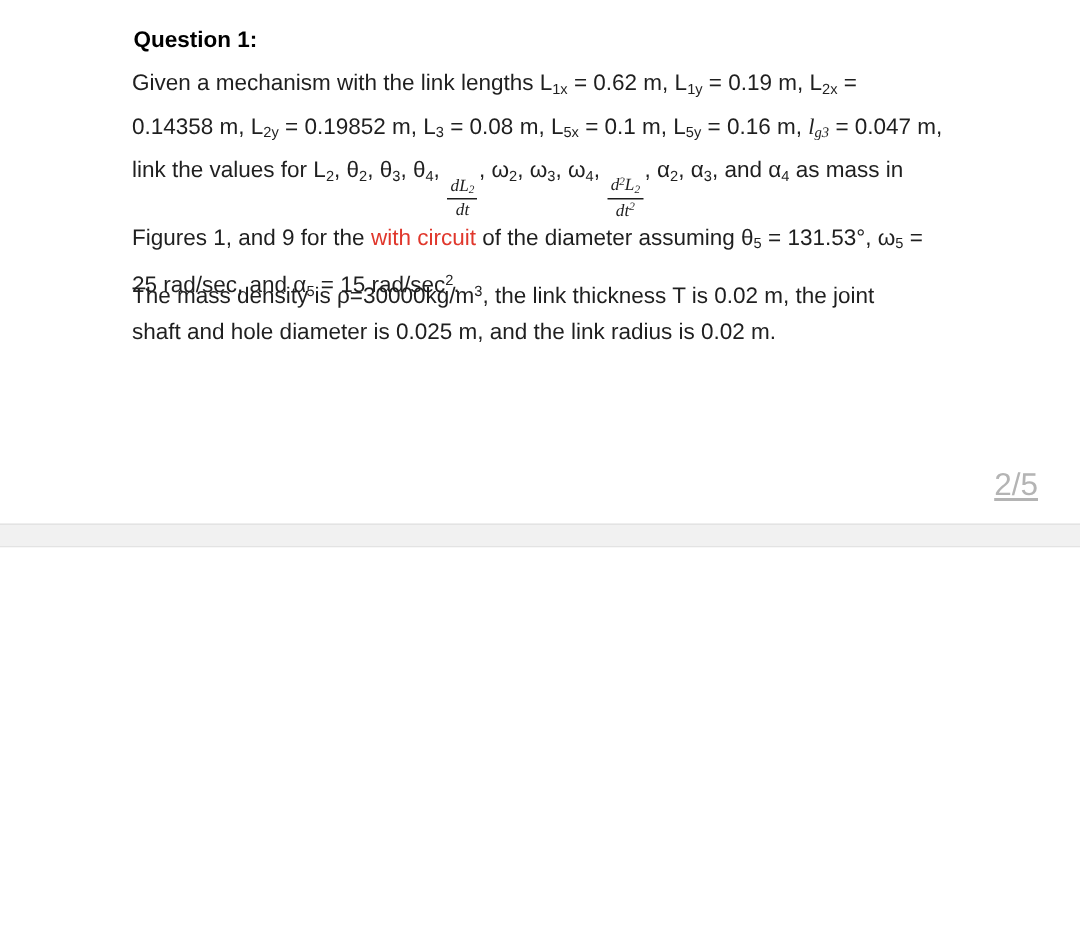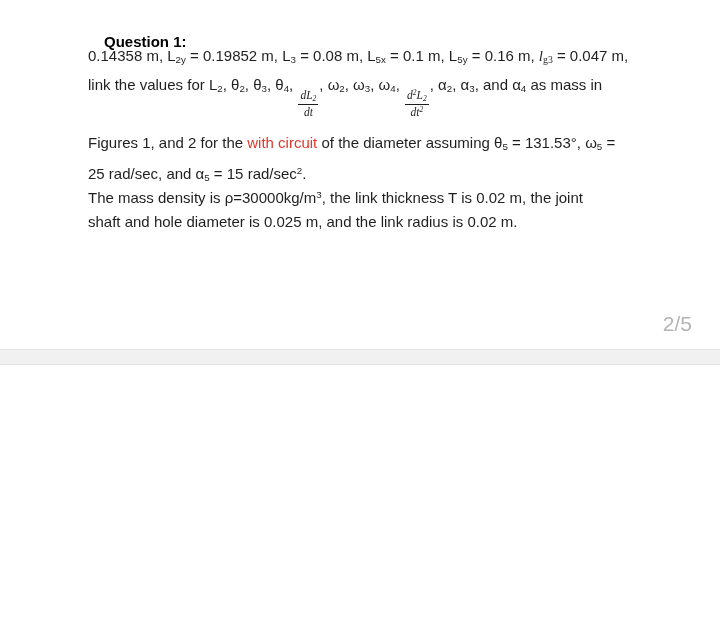--- a/index.html
+++ b/index.html
@@ -20,66 +20,67 @@
   .page-1{top:0;height:349px}
   .page-gap{
     position:absolute;left:0;top:349px;width:720px;height:16px;
     background:var(--gap-bg);
     border-top:1px solid var(--gap-border);
     border-bottom:1px solid var(--gap-border);
   }
   .page-2{top:365px;height:262px}
 
   .q-title{
-    position:absolute;left:88px;top:14px;margin:16px;
+    position:absolute;left:88px;top:14px;margin:1px;
     font-size:15px;font-weight:700;line-height:24px;color:#000;
   }
   .para{position:absolute;left:88px;width:560px}
   .para-1{top:44px}
   .para-2{top:183px}
   .line{font-size:15px;line-height:24.5px;white-space:nowrap}
 
   .page-num{
     position:absolute;right:28px;top:312px;
-    font-size:21px;line-height:24px;color:var(--pagenum);
+    font-size:21px;line-height:24px;color:var(--pagenum);text-decoration:underline;
   }
 
   
   .tk-txt{}
   .tk-red{color:var(--red)}
   .tk-sub{font-size:0.65em;vertical-align:-0.25em;letter-spacing:0}
   .tk-sup{font-size:0.65em;vertical-align:0.5em}
   .tk-var{font-family:"Liberation Serif",serif;font-style:italic}
-  .tk-vsub{font-family:"Liberation Serif",serif;font-size:0.65em;vertical-align:-0.25em}
+  .tk-vsub{font-family:"Liberation Serif",serif;font-style:italic;font-size:0.65em;vertical-align:-0.25em}
   .tk-vsup{font-family:"Liberation Serif",serif;font-style:italic;font-size:0.65em;vertical-align:0.5em}
 
   .frac{
     display:inline-flex;flex-direction:column;align-items:center;
     vertical-align:-9px;line-height:1.12;font-size:11.5px;
-    margin:12px 1px;text-align:center;
+    margin:0 1px;text-align:center;
     font-family:"Liberation Serif",serif;font-style:italic;
   }
   .frac .num{border-bottom:1px solid #1c1c1c;padding:0 2px 0.5px 2px}
   .frac .den{padding-top:1px}
 </style>
 </head>
 <body>
 
 <div class="page page-1">
   <h2 class="q-title">Question 1:</h2>
   <div class="para para-1">
+      <div class="line"><span class="tk-txt">Given a mechanism with the link lengths L</span><span class="tk-sub">1x</span><span class="tk-txt"> = 0.62 m, L</span><span class="tk-sub">1y</span><span class="tk-txt"> = 0.19 m, L</span><span class="tk-sub">2x</span><span class="tk-txt"> =</span></div>
       <div class="line"><span class="tk-txt">0.14358 m, L</span><span class="tk-sub">2y</span><span class="tk-txt"> = 0.19852 m, L</span><span class="tk-sub">3</span><span class="tk-txt"> = 0.08 m, L</span><span class="tk-sub">5x</span><span class="tk-txt"> = 0.1 m, L</span><span class="tk-sub">5y</span><span class="tk-txt"> = 0.16 m, </span><span class="tk-var">l</span><span class="tk-vsub">g3</span><span class="tk-txt"> = 0.047 m,</span></div>
       <div class="line"><span class="tk-txt">link the values for L</span><span class="tk-sub">2</span><span class="tk-txt">, θ</span><span class="tk-sub">2</span><span class="tk-txt">, θ</span><span class="tk-sub">3</span><span class="tk-txt">, θ</span><span class="tk-sub">4</span><span class="tk-txt">, </span><span class="frac">
           <span class="num"><span class="tk-var">dL</span><span class="tk-vsub">2</span></span>
           <span class="den"><span class="tk-var">dt</span></span>
         </span><span class="tk-txt">, ω</span><span class="tk-sub">2</span><span class="tk-txt">, ω</span><span class="tk-sub">3</span><span class="tk-txt">, ω</span><span class="tk-sub">4</span><span class="tk-txt">, </span><span class="frac">
           <span class="num"><span class="tk-var">d</span><span class="tk-vsup">2</span><span class="tk-var">L</span><span class="tk-vsub">2</span></span>
           <span class="den"><span class="tk-var">dt</span><span class="tk-vsup">2</span></span>
         </span><span class="tk-txt">, α</span><span class="tk-sub">2</span><span class="tk-txt">, α</span><span class="tk-sub">3</span><span class="tk-txt">, and α</span><span class="tk-sub">4</span><span class="tk-txt"> as mass in</span></div>
-      <div class="line"><span class="tk-txt">Figures 1, and 2 for the </span><span class="tk-red">with circuit</span><span class="tk-txt"> of the diameter assuming θ</span><span class="tk-sub">5</span><span class="tk-txt"> = 131.53°, ω</span><span class="tk-sub">5</span><span class="tk-txt"> =</span></div>
+      <div class="line"><span class="tk-txt">Figures 1, and 9 for the </span><span class="tk-red">with circuit</span><span class="tk-txt"> of the diameter assuming θ</span><span class="tk-sub">5</span><span class="tk-txt"> = 131.53°, ω</span><span class="tk-sub">5</span><span class="tk-txt"> =</span></div>
       <div class="line"><span class="tk-txt">25 rad/sec, and α</span><span class="tk-sub">5</span><span class="tk-txt"> = 15 rad/sec</span><span class="tk-sup">2</span><span class="tk-txt">.</span></div>
     </div>
   <div class="para para-2">
       <div class="line"><span class="tk-txt">The mass density is ρ=30000kg/m</span><span class="tk-sup">3</span><span class="tk-txt">, the link thickness T is 0.02 m, the joint</span></div>
       <div class="line"><span class="tk-txt">shaft and hole diameter is 0.025 m, and the link radius is 0.02 m.</span></div>
     </div>
   <div class="page-num">2/5</div>
 </div>
 
 <div class="page-gap"></div>

